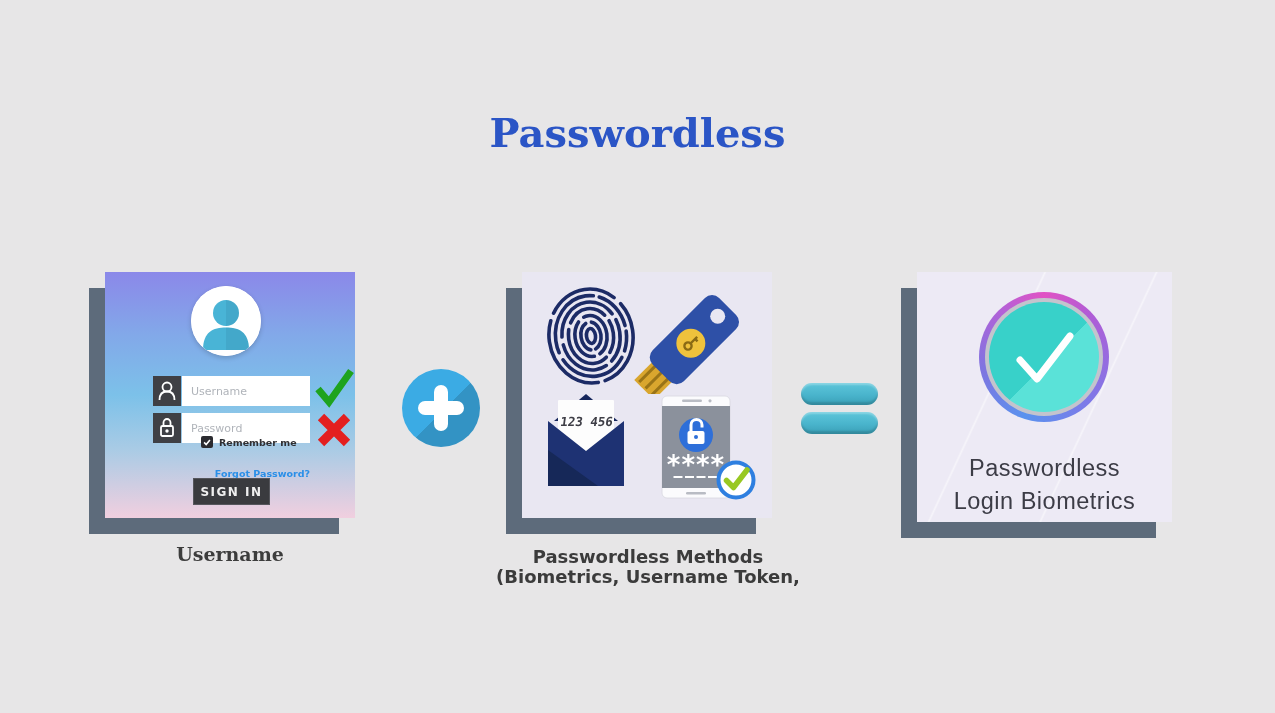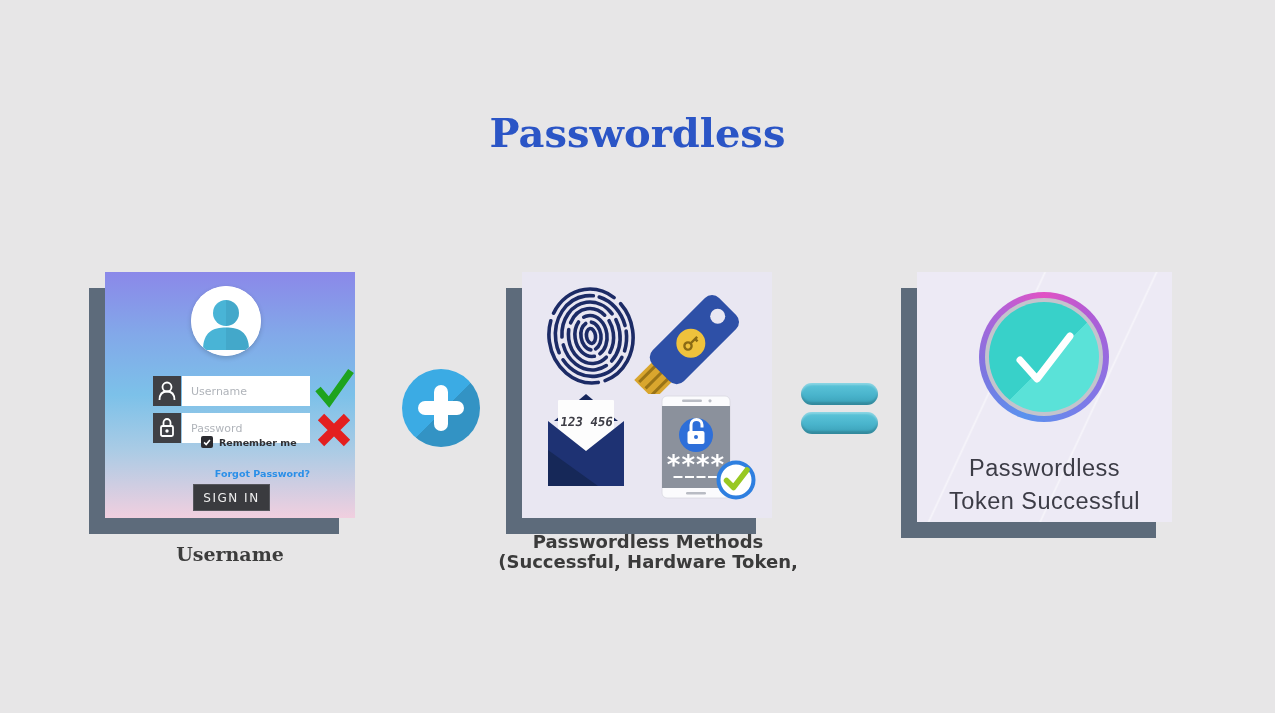--- a/index.html
+++ b/index.html
@@ -46,23 +46,23 @@
   .mark { position:absolute; }
   .mark-check { left:208px; top:94px; }
   .mark-cross { left:209px; top:138px; }
   .remember-row { position:absolute; left:48px; top:164px; display:flex; align-items:center;padding-left:48px; }
   .checkbox { width:12px; height:12px; background:#2b2b30; border-radius:2px;
               display:flex; align-items:center; justify-content:center; }
   .remember-label { margin-left:6px; font-size:9.5px; font-weight:bold; color:#2f2f33; }
   .forgot-link { position:absolute; right:45px; top:181px; font-size:9.5px; font-weight:bold;
                  color:#2a8fe8; text-decoration:none;margin-top:15px; }
   .signin-btn {
-    position:absolute; left:88px; top:212px; width:77px; height:27px;
+    position:absolute; left:88px; top:206px; width:77px; height:27px;
     background:#3a3b3f; border:1px solid #55565c; color:#efefef;
-    font-family:"DejaVu Sans", sans-serif; font-size:12px; font-weight:normal; letter-spacing:1.5px;
+    font-family:"DejaVu Sans", sans-serif; font-size:12px; font-weight:bold; letter-spacing:1.5px;
     display:flex; align-items:center; justify-content:center; cursor:pointer;
   }
   
   .plus-wrap { position:absolute; left:402px; top:369px; width:78px; height:78px; border-radius:50%;
                background:#3babe4; overflow:hidden; }
   .plus-wrap::before { content:''; position:absolute; inset:0;
                background:linear-gradient(135deg, rgba(0,0,0,0) 53%, rgba(0,0,0,0.14) 53%); }
   .plus-bar { position:absolute; background:#fff; border-radius:7px; }
   .plus-v { left:32px; top:16px; width:14px; height:46px; }
   .plus-h { left:16px; top:32px; width:46px; height:14px; }
@@ -86,21 +86,21 @@
   .ring-core { width:100%; height:100%; border-radius:50%;
           background:linear-gradient(135deg,#38d1c9 54%, #5ae2d8 54%);
           display:flex; align-items:center; justify-content:center; }
   .success-text { position:absolute; left:0; top:180px; width:255px; text-align:center;
           font-family:"Liberation Sans", sans-serif; font-size:23.5px; line-height:33px;
           color:#3c3c46; letter-spacing:0.5px; }
   
   .caption { position:absolute; text-align:center; font-weight:bold; color:#3b3b3b; }
   .caption-left { left:55px; top:544px; width:350px;
           font-family:"DejaVu Serif", serif; font-size:19px; line-height:21px; color:#3d3d3d; }
-  .caption-middle { left:462px; top:532px; width:372px;
+  .caption-middle { left:462px; top:547px; width:372px;
           font-family:"DejaVu Sans", sans-serif; font-size:18px; line-height:19.5px; }
 </style>
 </head>
 <body>
 
 <div class="stage">
 
   <div class="title">
     <div>Passwordless</div>
   </div>
@@ -235,25 +235,25 @@
       <div class="ring-gap">
         <div class="ring-core">
           <svg width="108" height="108" viewBox="0 0 108 108">
             <path d="M30,57 L47,76 L80,33" fill="none" stroke="#ffffff" stroke-width="7" stroke-linecap="round" stroke-linejoin="round"></path>
           </svg>
         </div>
       </div>
     </div>
     <div class="success-text">
       <div>Passwordless</div>
-      <div>Token Successful</div>
+      <div>Login Biometrics</div>
     </div>
   </div>
 
   <div class="caption caption-left">
     <div>Username</div>
   </div>
   <div class="caption caption-middle">
     <div>Passwordless Methods</div>
-    <div>(Successful, Hardware Token,</div>
+    <div>(Biometrics, Username Token,</div>
   </div>
 
 </div>
 
 </body></html>

